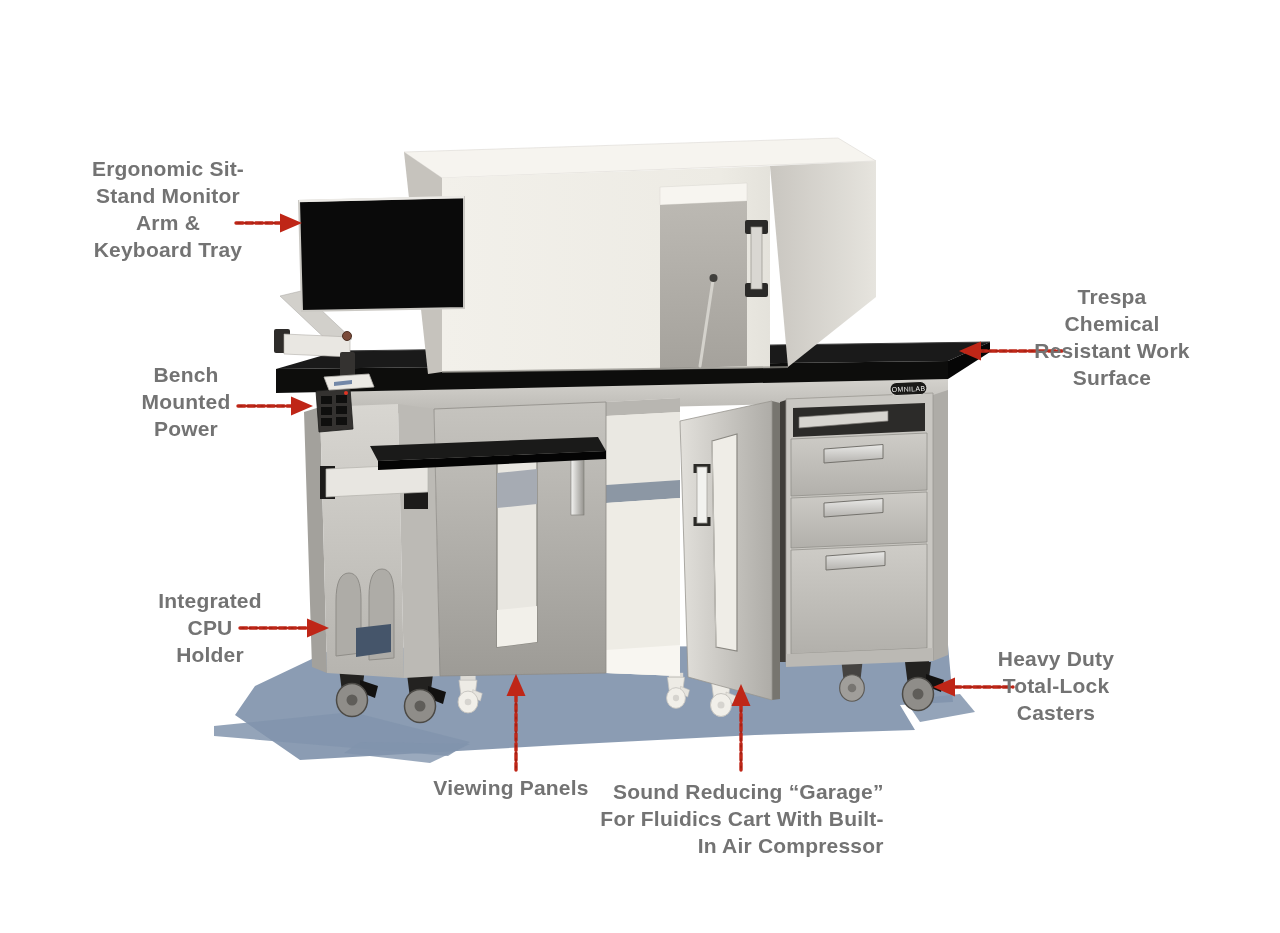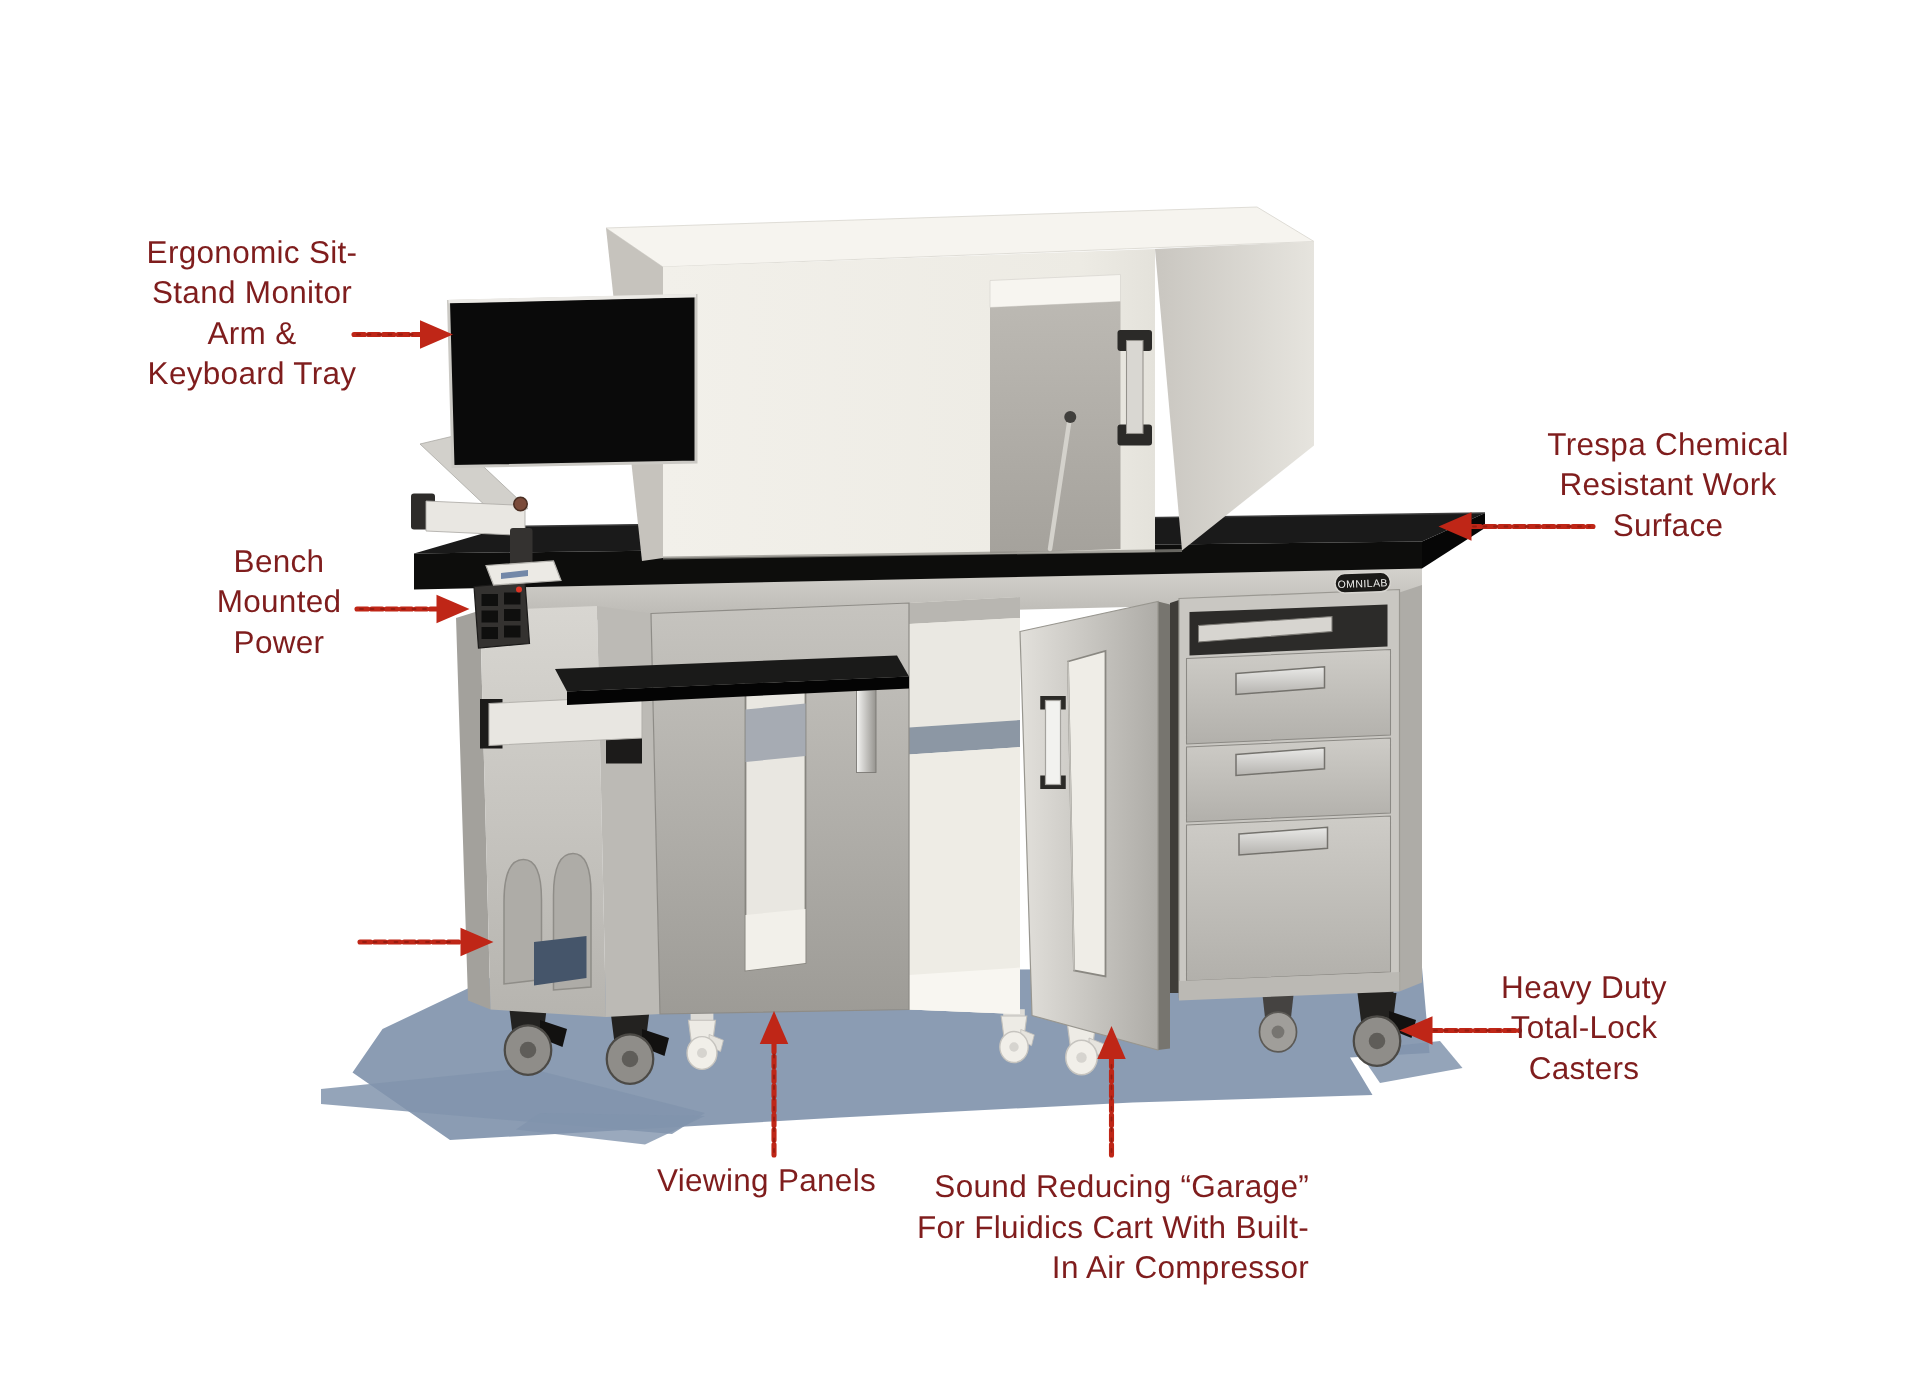--- a/index.html
+++ b/index.html
@@ -14,22 +14,22 @@
     position:absolute;left:0;top:0;width:1280px;height:933px;
   }
   .label{
     position:absolute;
     transform:translateX(-50%);
     text-align:center;
     white-space:pre-line;
     font-size:21px;
     line-height:27px;
     letter-spacing:0.2px;
-    color:#7f1d1d;
-    font-weight:400;
+    color:#737373;
+    font-weight:700;
   }
   .lbl-monitor{left:168px;top:155px;}
   .lbl-surface{left:1112px;top:283px;}
   .lbl-power{left:186px;top:361px;}
   .lbl-cpu{left:210px;top:587px;}
   .lbl-casters{left:1056px;top:645px;}
   .lbl-viewing{left:511px;top:774px;text-align:right;}
   .lbl-garage{left:742px;top:778px;text-align:right;}
 </style>
 </head>
@@ -288,20 +288,23 @@
   <div class="label lbl-monitor">Ergonomic Sit-
 Stand Monitor
 Arm &amp;
 Keyboard Tray</div>
   <div class="label lbl-power">Bench
 Mounted
 Power</div>
   <div class="label lbl-surface">Trespa Chemical
 Resistant Work
 Surface</div>
+  <div class="label lbl-cpu">Integrated
+CPU
+Holder</div>
   <div class="label lbl-casters">Heavy Duty
 Total-Lock
 Casters</div>
   <div class="label lbl-viewing">Viewing Panels</div>
   <div class="label lbl-garage">Sound Reducing “Garage”
 For Fluidics Cart With Built-
 In Air Compressor</div>
 
 </div>
 

